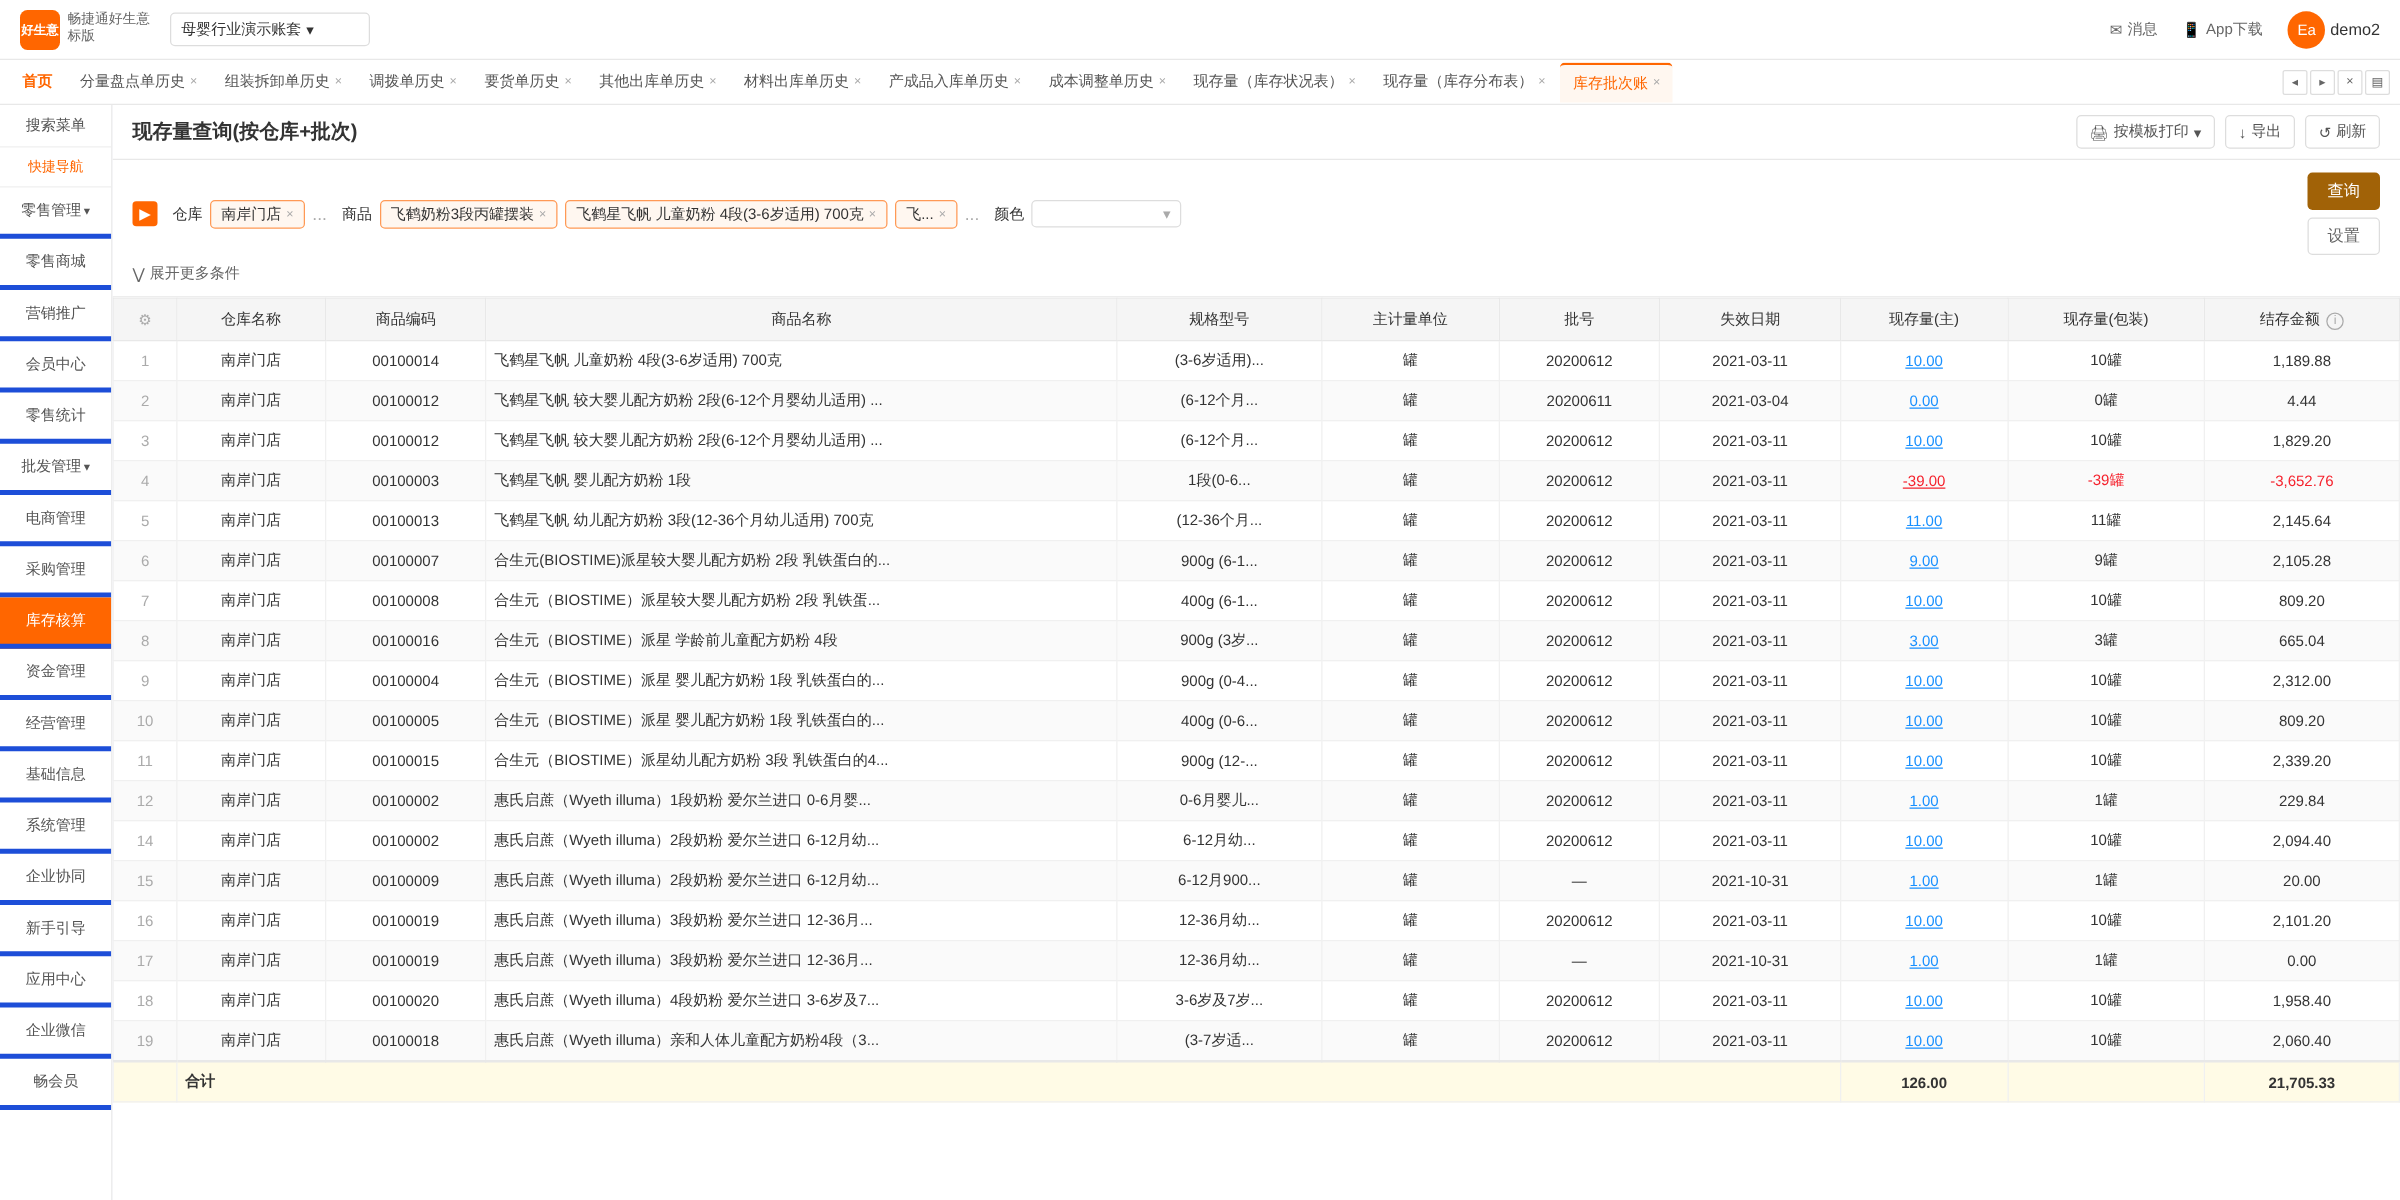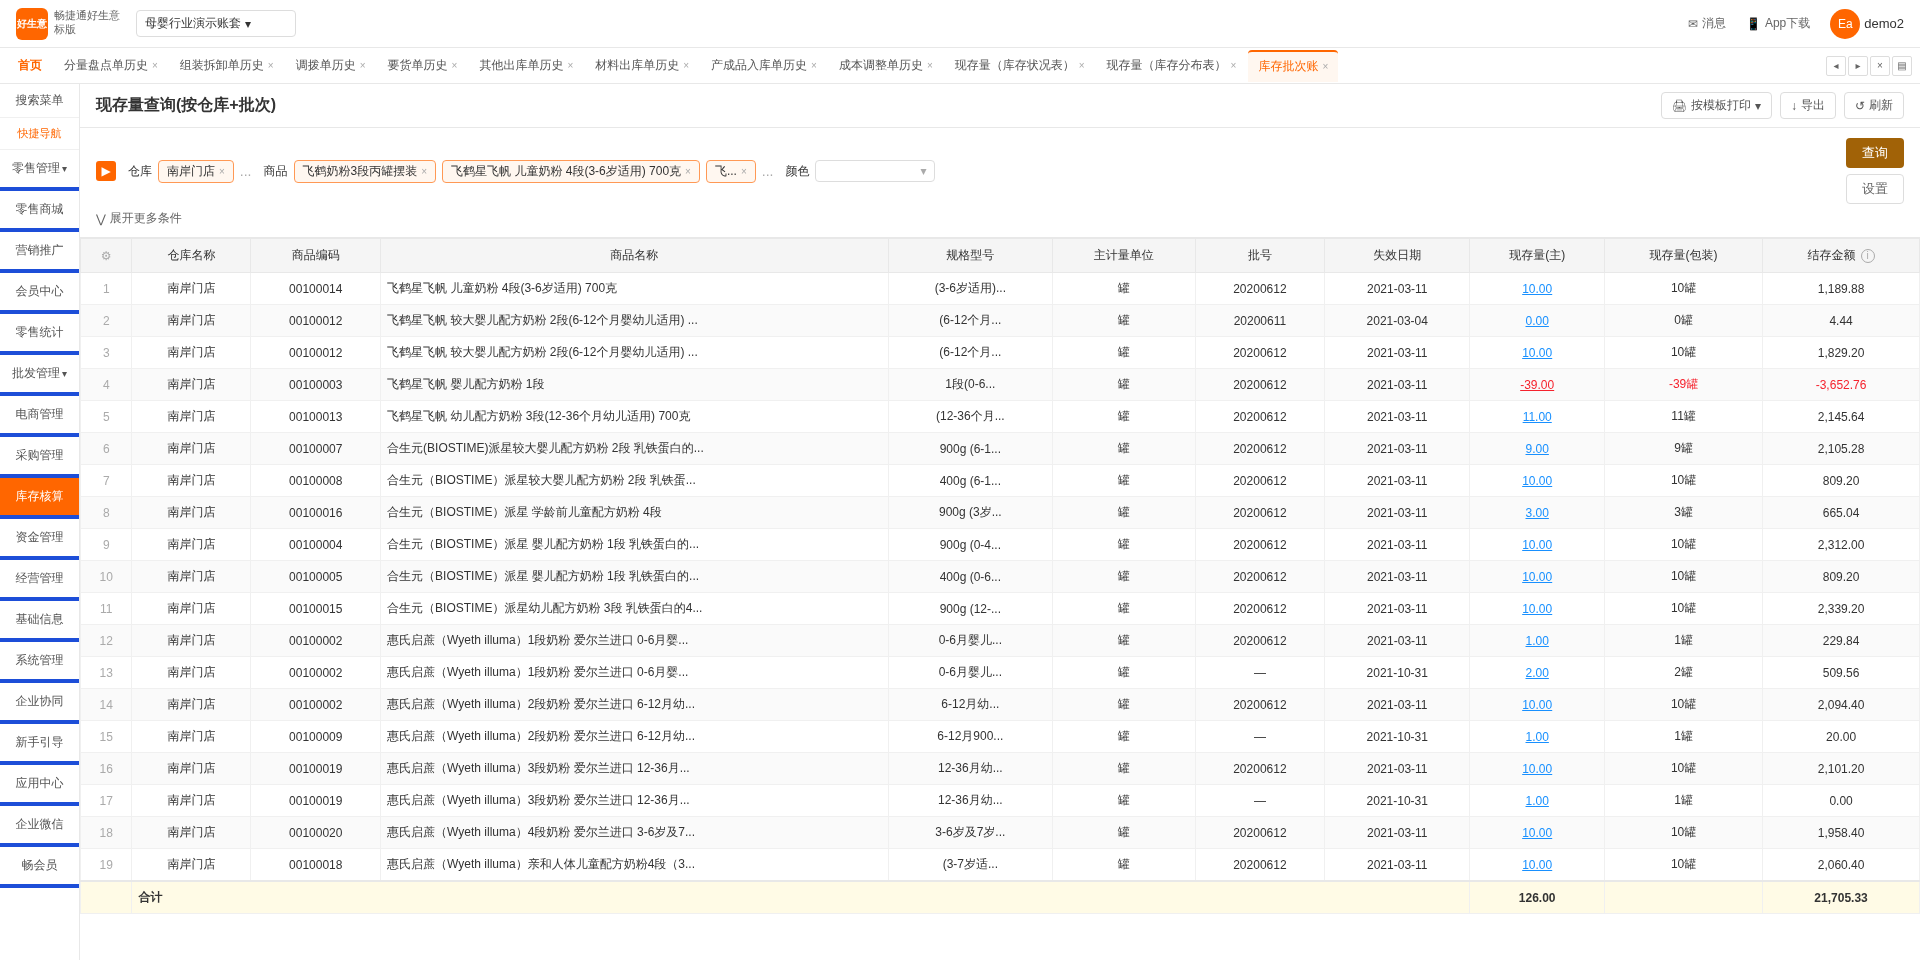--- a/index.html
+++ b/index.html
@@ -118,21 +118,21 @@
     }
 
     
     .main-layout {
       display: flex;
       height: calc(100vh - 84px);
     }
 
     
     .sidebar {
-      width: 80px;
+      width: 90px;
       background: #fff;
       border-right: 1px solid #e8e8e8;
       display: flex;
       flex-direction: column;
       overflow-y: auto;
     }
     .sidebar-item {
       padding: 10px 4px;
       text-align: center;
       cursor: pointer;
@@ -755,33 +755,20 @@
               <td class="td-left" style="max-width:260px;overflow:hidden;text-overflow:ellipsis;">惠氏启蔗（Wyeth illuma）1段奶粉 爱尔兰进口 0-6月婴...</td>
               <td>0-6月婴儿...</td>
               <td>罐</td>
               <td>20200612</td>
               <td>2021-03-11</td>
               <td class="td-link ">1.00</td>
               <td class="">1罐</td>
               <td class="">229.84</td>
             </tr>
             <tr>
-              <td class="row-num">13</td>
-              <td>南岸门店</td>
-              <td>00100002</td>
-              <td class="td-left" style="max-width:260px;overflow:hidden;text-overflow:ellipsis;">惠氏启蔗（Wyeth illuma）1段奶粉 爱尔兰进口 0-6月婴...</td>
-              <td>0-6月婴儿...</td>
-              <td>罐</td>
-              <td>—</td>
-              <td>2021-10-31</td>
-              <td class="td-link ">2.00</td>
-              <td class="">2罐</td>
-              <td class="">509.56</td>
-            </tr>
-            <tr>
               <td class="row-num">14</td>
               <td>南岸门店</td>
               <td>00100002</td>
               <td class="td-left" style="max-width:260px;overflow:hidden;text-overflow:ellipsis;">惠氏启蔗（Wyeth illuma）2段奶粉 爱尔兰进口 6-12月幼...</td>
               <td>6-12月幼...</td>
               <td>罐</td>
               <td>20200612</td>
               <td>2021-03-11</td>
               <td class="td-link ">10.00</td>
               <td class="">10罐</td>

